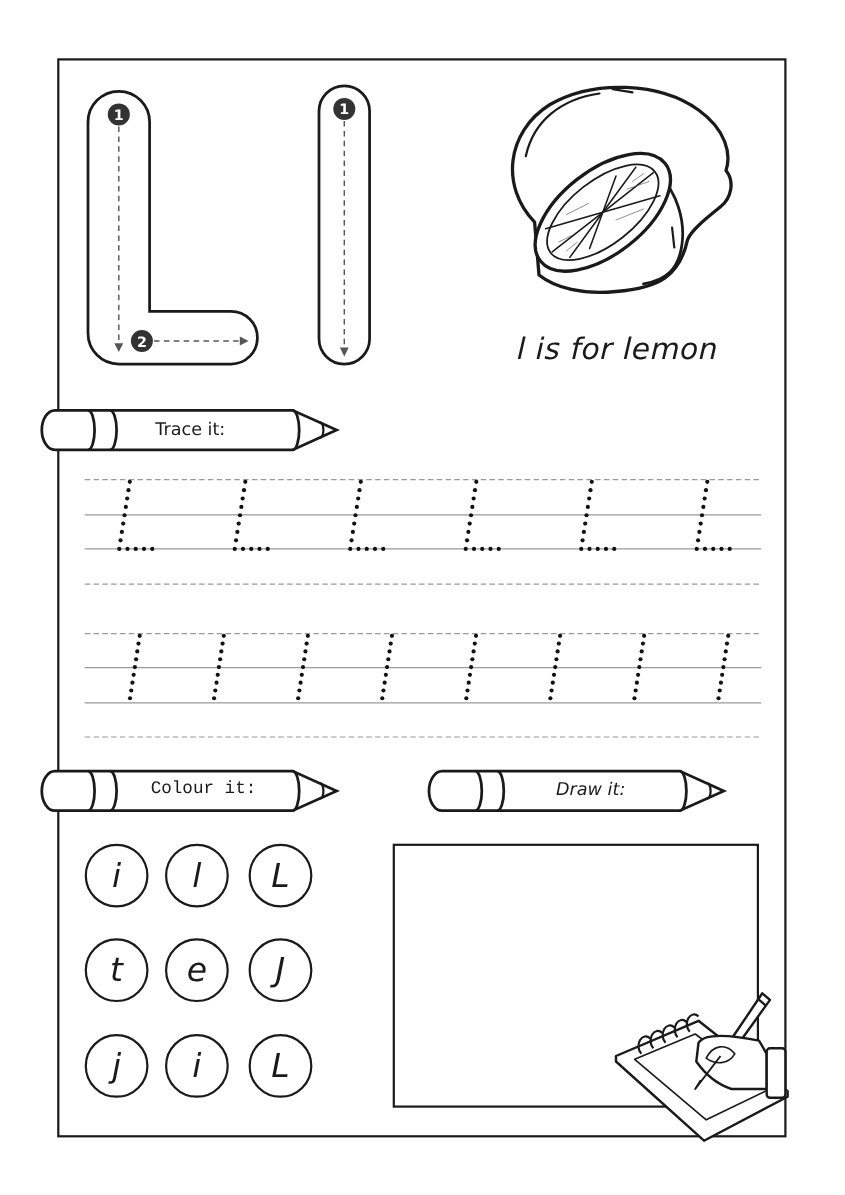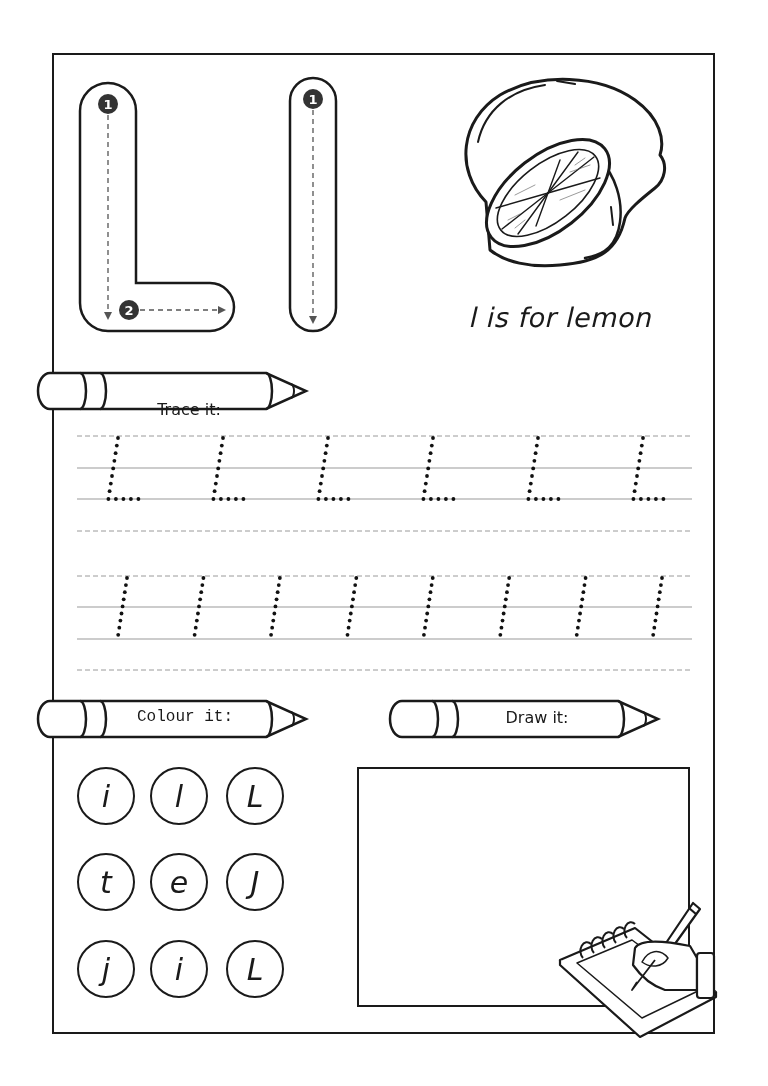--- a/index.html
+++ b/index.html
@@ -75,39 +75,39 @@
 
 <div class="abs caption">l is for lemon</div>
 
 <svg width="280" height="42" style="left:36px;top:371px">
   <path d="M14 2 H230 L270 20 L230 38 H14 a12 18 0 0 1 0 -36 Z" fill="#fff" stroke="#1a1a1a" stroke-width="2.5"></path>
   <path d="M44 2 a6 18 0 0 1 0 36" fill="none" stroke="#1a1a1a" stroke-width="2.5"></path>
   <path d="M64 2 a6 18 0 0 1 0 36" fill="none" stroke="#1a1a1a" stroke-width="2.5"></path>
   <path d="M230 2 a6 18 0 0 1 0 36" fill="none" stroke="#1a1a1a" stroke-width="2.5"></path>
   <path d="M255 13 a3 7 0 0 1 0 14" fill="none" stroke="#1a1a1a" stroke-width="2"></path>
 </svg>
-<div class="pencil-label" style="left:114px;top:380px;width:150px;margin-top:20px;">Trace it:</div>
+<div class="pencil-label" style="left:98px;top:380px;width:150px;">Trace it:</div>
 
 <svg width="280" height="42" style="left:36px;top:699px">
   <path d="M14 2 H230 L270 20 L230 38 H14 a12 18 0 0 1 0 -36 Z" fill="#fff" stroke="#1a1a1a" stroke-width="2.5"></path>
   <path d="M44 2 a6 18 0 0 1 0 36" fill="none" stroke="#1a1a1a" stroke-width="2.5"></path>
   <path d="M64 2 a6 18 0 0 1 0 36" fill="none" stroke="#1a1a1a" stroke-width="2.5"></path>
   <path d="M230 2 a6 18 0 0 1 0 36" fill="none" stroke="#1a1a1a" stroke-width="2.5"></path>
   <path d="M255 13 a3 7 0 0 1 0 14" fill="none" stroke="#1a1a1a" stroke-width="2"></path>
 </svg>
 <div class="pencil-label" style="left:110px;top:708px;width:150px;font-family:Liberation Mono, monospace;">Colour it:</div>
 
 <svg width="280" height="42" style="left:388px;top:699px">
   <path d="M14 2 H230 L270 20 L230 38 H14 a12 18 0 0 1 0 -36 Z" fill="#fff" stroke="#1a1a1a" stroke-width="2.5"></path>
   <path d="M44 2 a6 18 0 0 1 0 36" fill="none" stroke="#1a1a1a" stroke-width="2.5"></path>
   <path d="M64 2 a6 18 0 0 1 0 36" fill="none" stroke="#1a1a1a" stroke-width="2.5"></path>
   <path d="M230 2 a6 18 0 0 1 0 36" fill="none" stroke="#1a1a1a" stroke-width="2.5"></path>
   <path d="M255 13 a3 7 0 0 1 0 14" fill="none" stroke="#1a1a1a" stroke-width="2"></path>
 </svg>
-<div class="pencil-label" style="left:462px;top:708px;width:150px;">Draw it:</div>
+<div class="pencil-label" style="left:462px;top:708px;width:150px;font-style:italic;">Draw it:</div>
 
 <svg width="768" height="1086" style="left:0;top:0">
   <g>
     <line x1="77" y1="436" x2="692" y2="436" stroke="#9a9a9a" stroke-width="1" stroke-dasharray="5,3"></line>
     <line x1="77" y1="468" x2="692" y2="468" stroke="#9a9a9a" stroke-width="1.2"></line>
     <line x1="77" y1="499" x2="692" y2="499" stroke="#9a9a9a" stroke-width="1.2"></line>
     <line x1="77" y1="531" x2="692" y2="531" stroke="#9a9a9a" stroke-width="1" stroke-dasharray="5,3"></line>
     <g id="L-dots" fill="#111">
         <circle cx="118" cy="438" r="1.9"></circle>
         <circle cx="116.8" cy="445.6" r="1.9"></circle>

